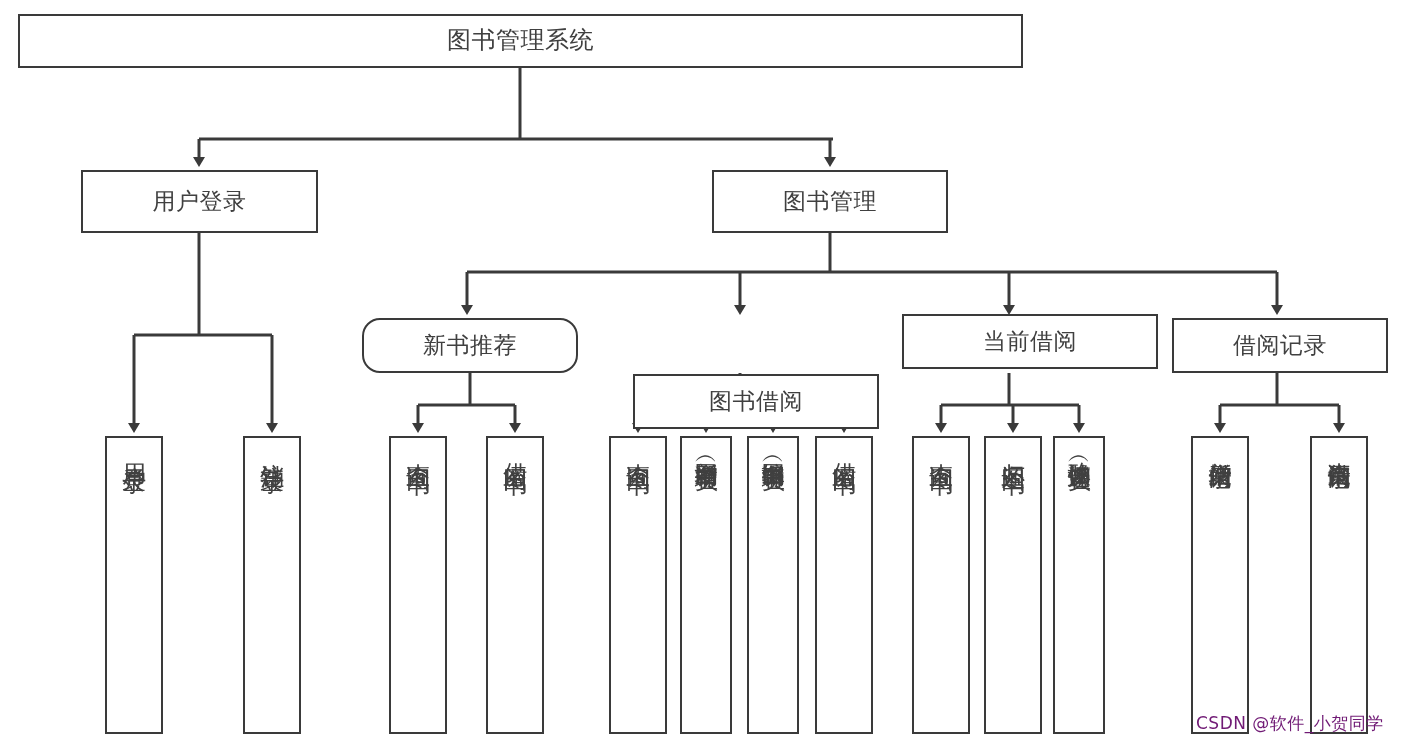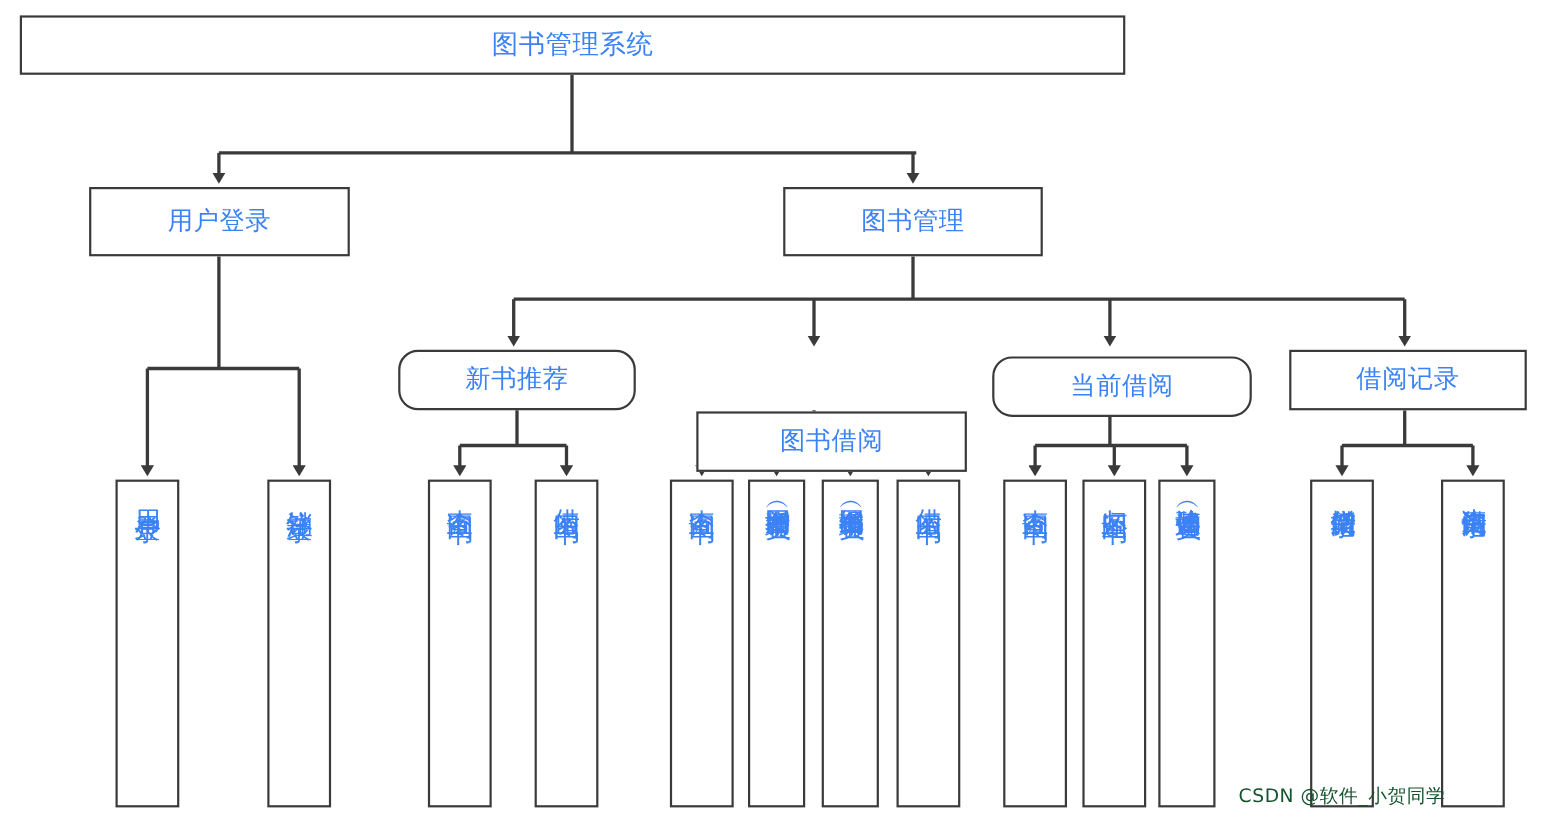--- a/index.html
+++ b/index.html
@@ -26,21 +26,21 @@
     pointer-events: none;
   }
   .node {
     position: absolute;
     box-sizing: border-box;
     background: #ffffff;
     border: 2px solid #3a3a3a;
     display: flex;
     align-items: center;
     justify-content: center;
-    color: #3b82f6;
+    color: #404040;
   }
   .node .lbl {
     display: block;
     text-align: center;
     line-height: 1.05;
     letter-spacing: 0.5px;
   }
   .node.h .lbl {
     font-size: 23px;
   }
@@ -137,21 +137,21 @@
   <div class="node h" id="n-l2-1" style="left: 712px; top: 170px; width: 236px; height: 63px;">
     <span class="lbl">图书管理</span>
   </div>
 
   <div class="node h" id="n-l3-0" style="left: 362px; top: 318px; width: 216px; height: 55px; border-radius: 18px;">
     <span class="lbl">新书推荐</span>
   </div>
   <div class="node h" id="n-l3-1" style="left: 633px; top: 334px; width: 246px; height: 55px; margin-top: 40px;">
     <span class="lbl">图书借阅</span>
   </div>
-  <div class="node h" id="n-l3-2" style="left: 902px; top: 324px; width: 236px; height: 55px; border-radius: 18px;">
+  <div class="node h" id="n-l3-2" style="left: 902px; top: 314px; width: 256px; height: 55px;">
     <span class="lbl">当前借阅</span>
   </div>
   <div class="node h" id="n-l3-3" style="left: 1172px; top: 318px; width: 216px; height: 55px; align-items: center;">
     <span class="lbl">借阅记录</span>
   </div>
 
   <div class="node v" id="n-lf-0" style="left: 105px; top: 436px; width: 58px; height: 298px;">
     <span class="lbl">用户登录</span>
   </div>
   <div class="node v" id="n-lf-1" style="left: 243px; top: 436px; width: 58px; height: 298px;">
@@ -184,15 +184,15 @@
   <div class="node v tall" id="n-lf-10" style="left: 1053px; top: 436px; width: 52px; height: 298px;">
     <span class="lbl">确认归还（管理员）</span>
   </div>
   <div class="node v tall" id="n-lf-11" style="left: 1191px; top: 436px; width: 58px; height: 298px;">
     <span class="lbl">新增借阅记录</span>
   </div>
   <div class="node v tall" id="n-lf-12" style="left: 1310px; top: 436px; width: 58px; height: 298px;">
     <span class="lbl">查询借阅记录</span>
   </div>
 
-  <div class="watermark" id="wm" style="left: 1126px; top: 712px; color: #14532d;">CSDN @软件_小贺同学</div>
+  <div class="watermark" id="wm" style="left: 1196px; top: 712px; color: #701a75;">CSDN @软件_小贺同学</div>
 
 </div>
 
 </body></html>

